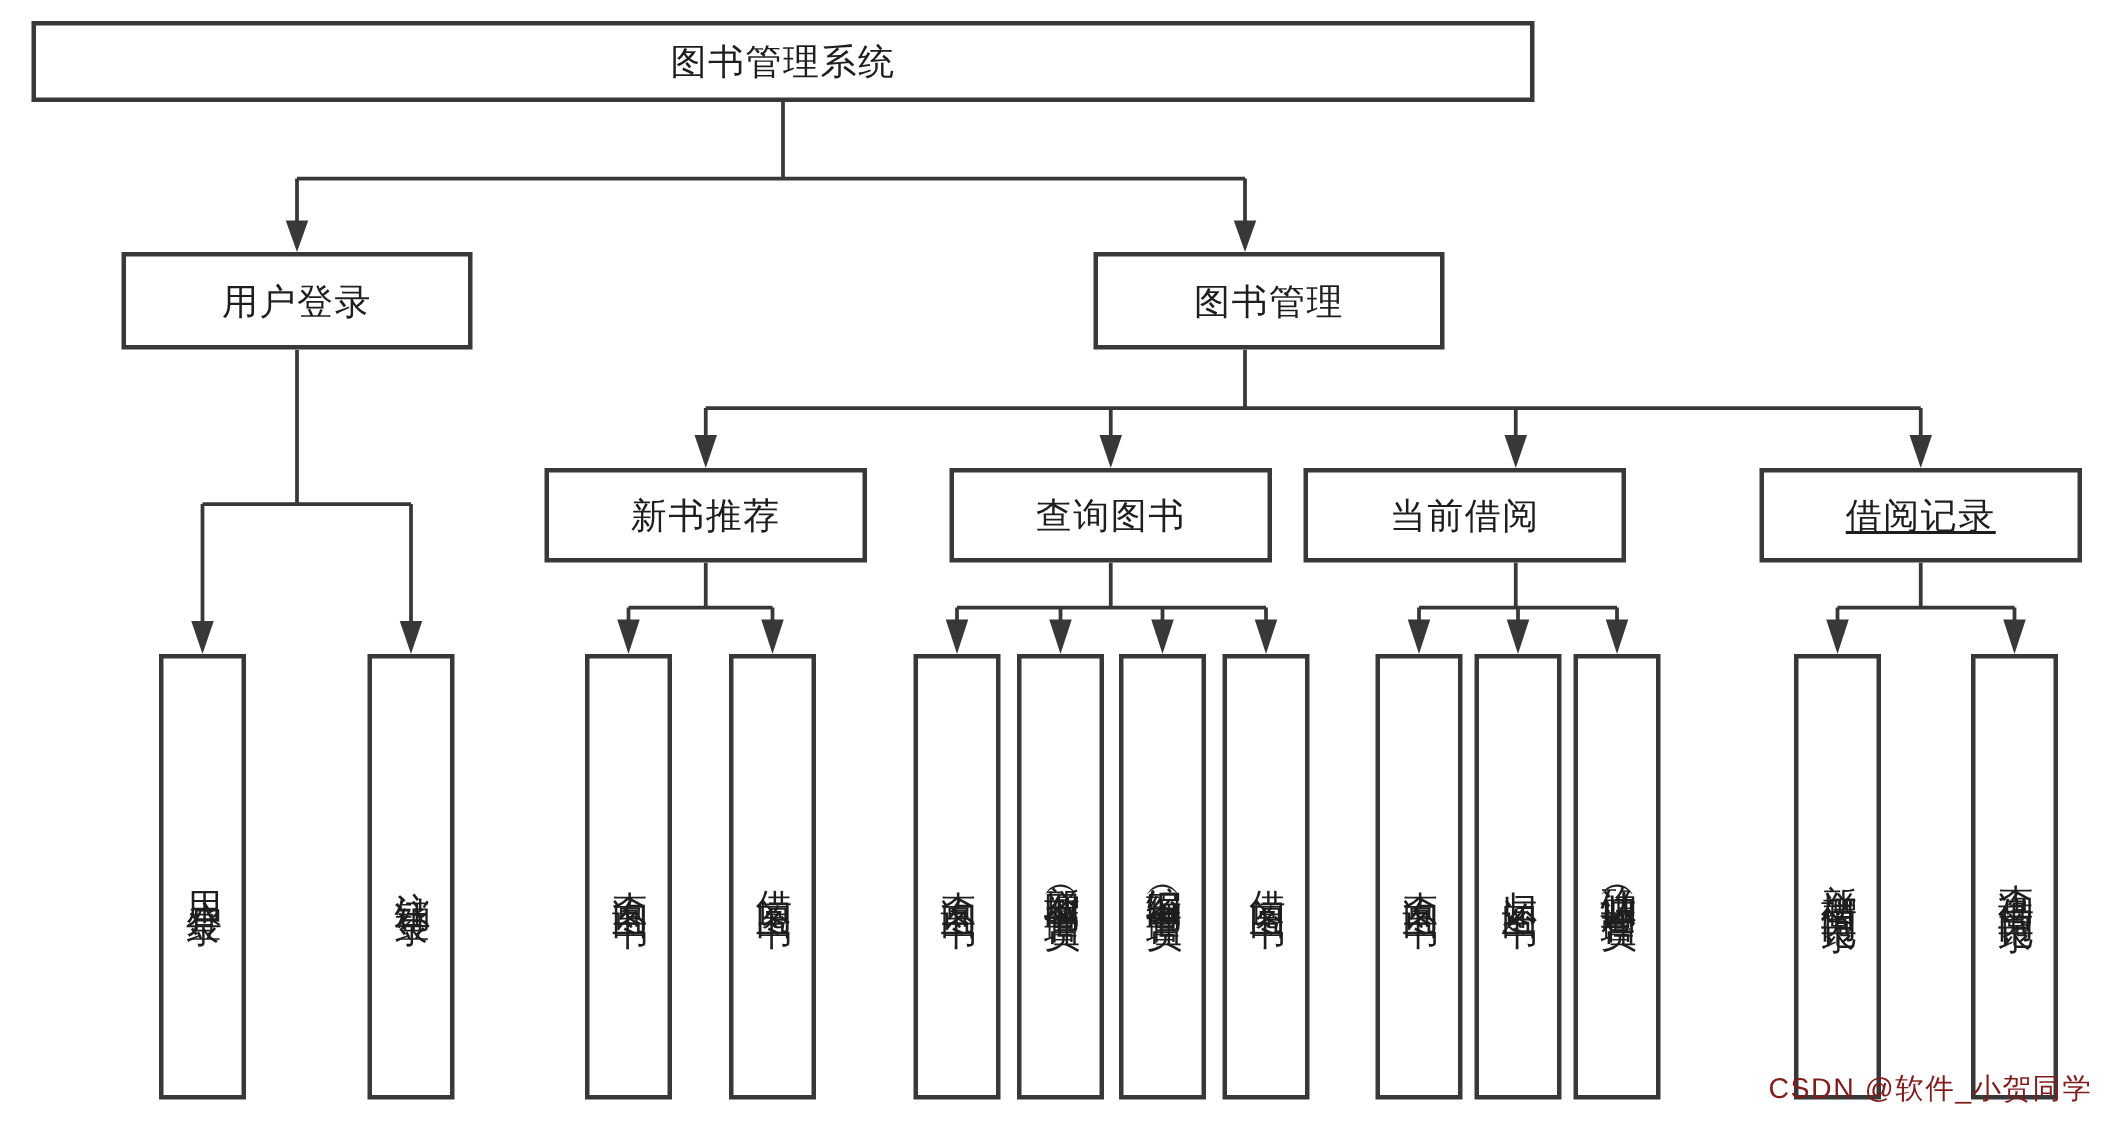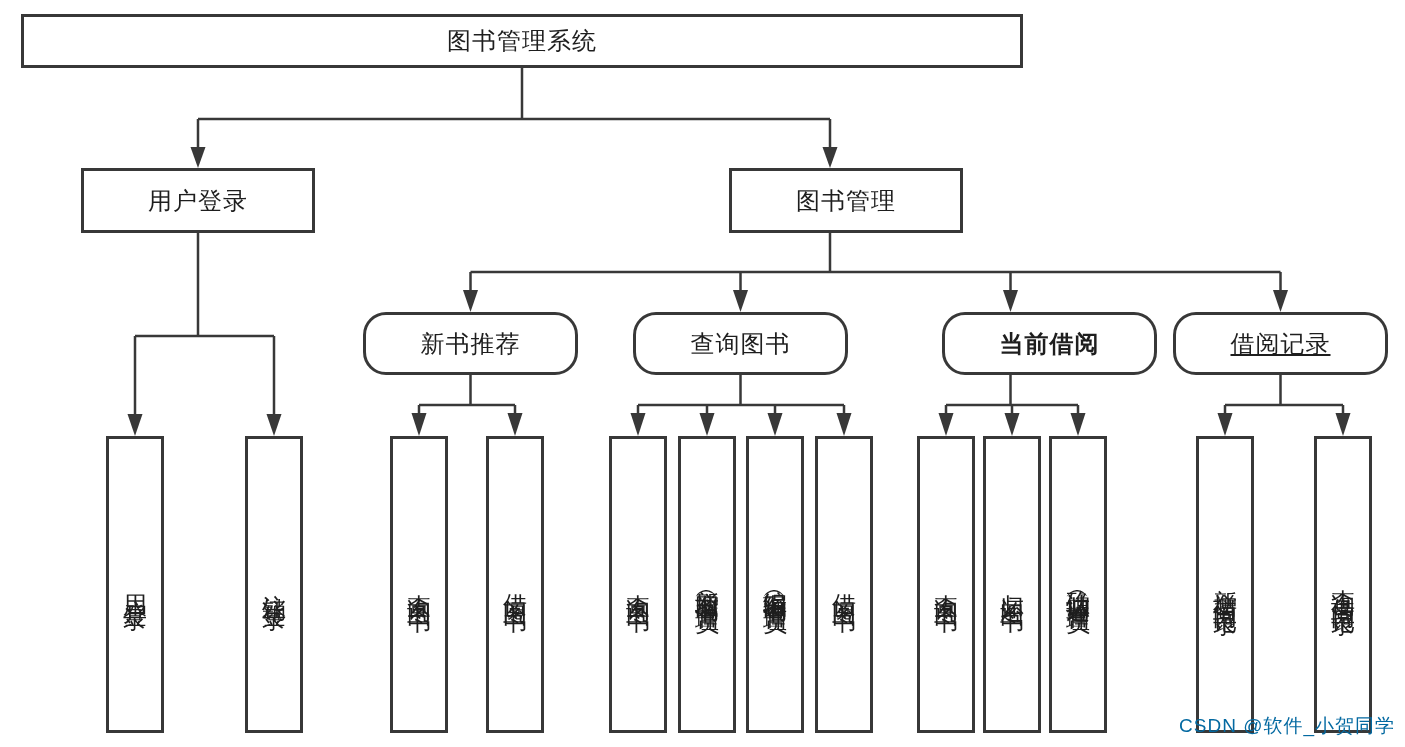--- a/index.html
+++ b/index.html
@@ -18,33 +18,33 @@
     box-sizing:border-box;
     display:flex;align-items:center;justify-content:center;
     color:#1e1e1e;
     font-size:24px;
     letter-spacing:1px;
     z-index:2;
     text-align:center;
   }
   .lvl1{left:21px;top:14px;width:1002px;height:54px;}
   .lvl2{top:168px;height:65px;}
-  .lvl3{top:312px;height:63px;width:215px;border-radius:23px;}
+  .lvl3{top:312px;height:63px;width:215px;}
   .leaf{
     top:436px;height:297px;width:58px;
     writing-mode:vertical-rl;
     text-orientation:mixed;
     letter-spacing:5px;
     line-height:1;
     font-size:24px;
   }
   .watermark{
     position:absolute;
     right:10px;bottom:8px;
-    color:#0369a1;
+    color:#7f1d1d;
     font-size:19px;
     letter-spacing:1px;
     z-index:5;
     white-space:nowrap;
   }
 </style>
 </head>
 <body>
 
 <div id="stage">
@@ -96,21 +96,21 @@
     </g>
   </svg>
 
   <div class="box lvl1">图书管理系统</div>
 
   <div class="box lvl2" style="left:81px;width:234px;">用户登录</div>
   <div class="box lvl2" style="left:713px;width:234px;margin-left:16px;">图书管理</div>
 
   <div class="box lvl3" style="left:363px;">新书推荐</div>
   <div class="box lvl3" style="left:633px;">查询图书</div>
-  <div class="box lvl3" style="left:942px;font-weight:bold;">当前借阅</div>
+  <div class="box lvl3" style="left:869px;">当前借阅</div>
   <div class="box lvl3" style="left:1173px;text-decoration:underline;">借阅记录</div>
 
   <div class="box leaf" style="left:106px;">用户登录</div>
   <div class="box leaf" style="left:245px;">注销登录</div>
 
   <div class="box leaf" style="left:390px;">查询图书</div>
   <div class="box leaf" style="left:486px;">借阅图书</div>
 
   <div class="box leaf" style="left:609px;">查询图书</div>
   <div class="box leaf" style="left:678px;letter-spacing:3px;">新增图书（管理员）</div>

